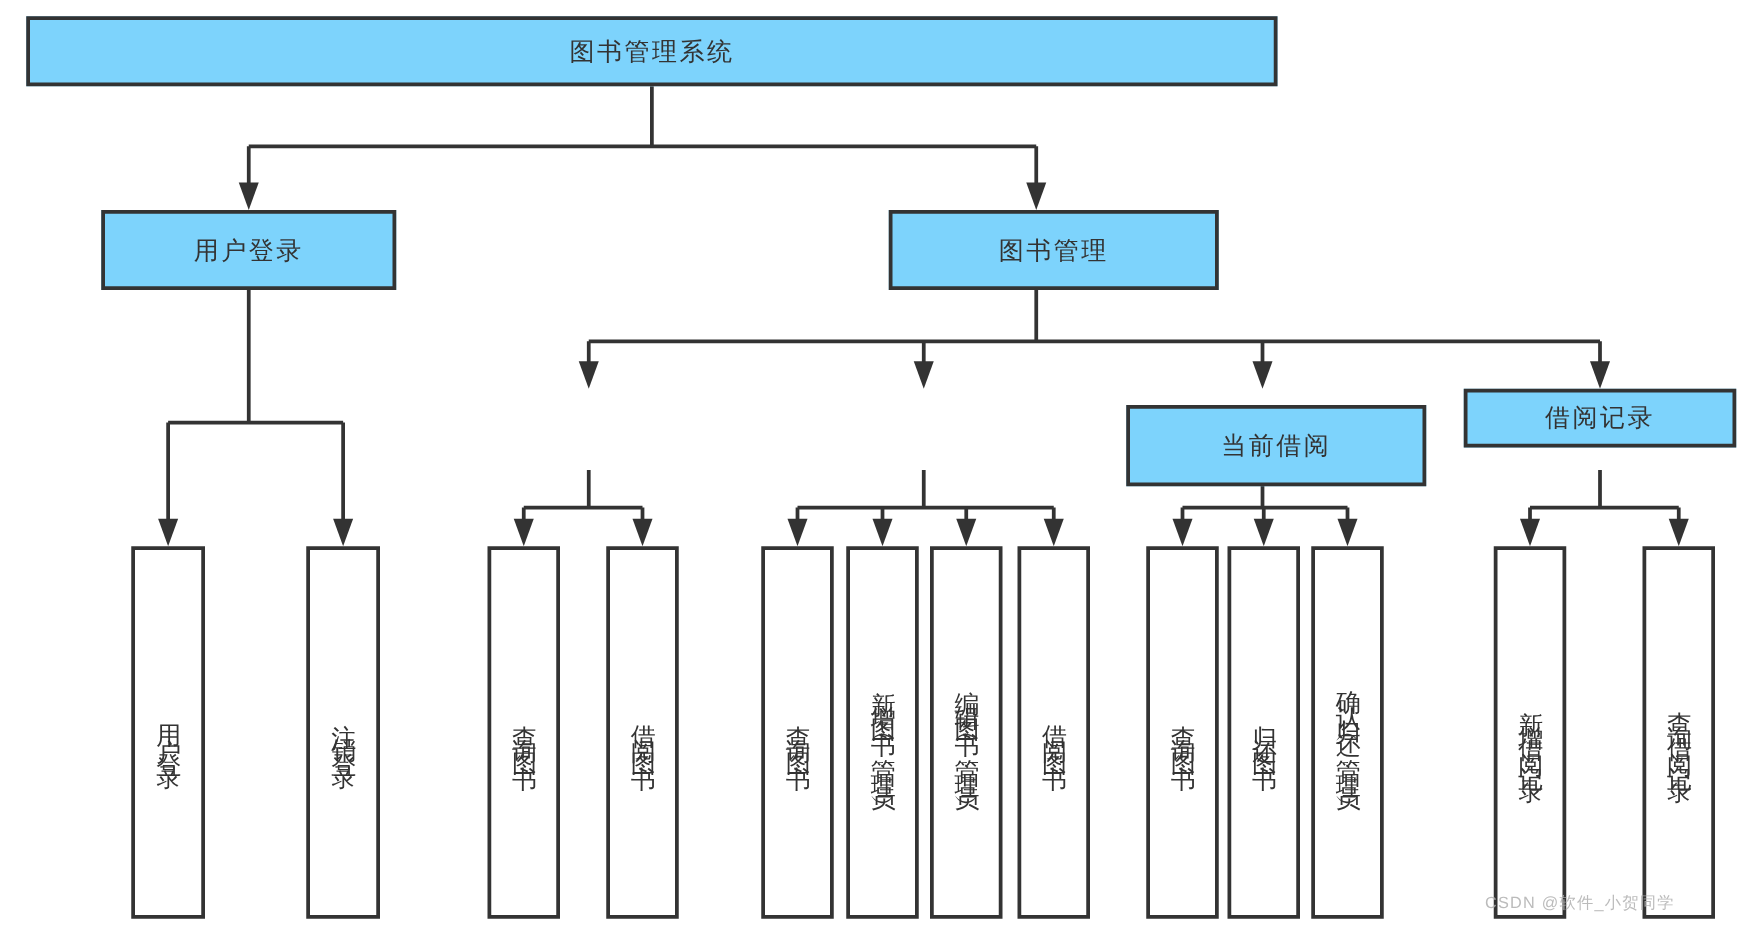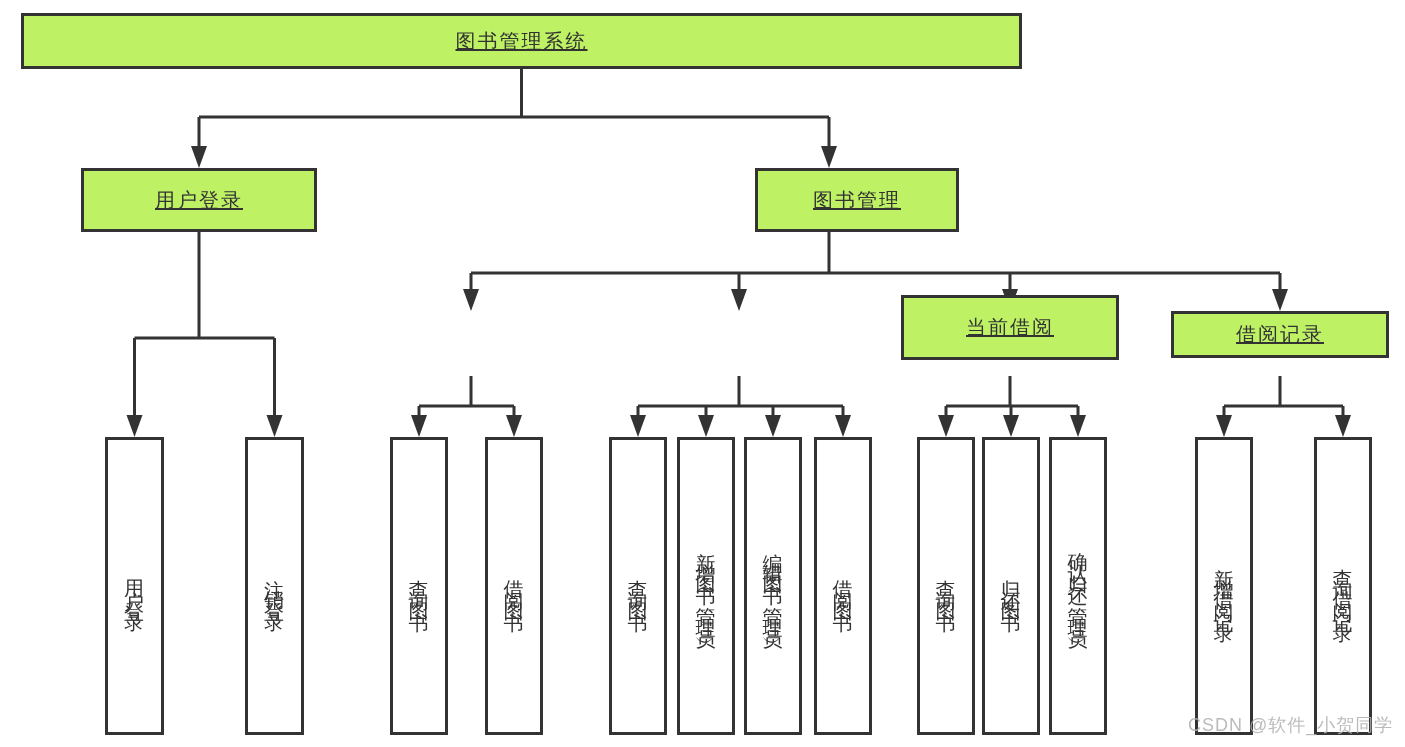--- a/index.html
+++ b/index.html
@@ -19,29 +19,28 @@
     position: absolute;
     left: 0;
     top: 0;
     width: 1405px;
     height: 747px;
   }
   .box {
     position: absolute;
     box-sizing: border-box;
     border: 3px solid #333333;
-    background: #bef264;
+    background: #7dd3fc;
     display: flex;
     align-items: center;
     justify-content: center;
     font-size: 20px;
     letter-spacing: 2px;
     color: #333333;
     white-space: nowrap;
-    text-decoration: underline;
   }
   .vbox {
     position: absolute;
     box-sizing: border-box;
     border: 3px solid #333333;
     background: #ffffff;
     display: flex;
     align-items: center;
     justify-content: center;
     writing-mode: vertical-rl;
@@ -50,21 +49,21 @@
     line-height: 1;
     color: #333333;
     top: 437px;
     width: 58px;
     height: 298px;
   }
   #watermark {
     position: absolute;
     left: 1188px;
     top: 713px;
-    font-size: 18px;
+    font-size: 13px;
     color: rgba(175, 175, 175, 0.85);
     letter-spacing: 1px;
     z-index: 10;
     white-space: nowrap;
     text-align: center;
   }
 </style>
 </head>
 <body>
 
@@ -109,23 +108,23 @@
       <polygon points="1003,415 1019,415 1011,437"></polygon>
       <polygon points="1070,415 1086,415 1078,437"></polygon>
       <polygon points="1216,415 1232,415 1224,437"></polygon>
       <polygon points="1335,415 1351,415 1343,437"></polygon>
     </g>
   </svg>
 
   <div class="box" style="left:21px; top:13px; width:1001px; height:56px;">图书管理系统</div>
 
   <div class="box" style="left:81px; top:168px; width:236px; height:64px;">用户登录</div>
-  <div class="box" style="left:711px; top:168px; width:204px; height:64px;margin-left:44px;">图书管理</div>
+  <div class="box" style="left:711px; top:168px; width:264px; height:64px;">图书管理</div>
 
-  <div class="box" style="left:901px; top:295px; width:218px; height:65px;">当前借阅</div>
+  <div class="box" style="left:901px; top:324px; width:240px; height:65px;">当前借阅</div>
   <div class="box" style="left:1171px; top:311px; width:218px; height:47px;">借阅记录</div>
 
   <div class="vbox" style="left:105px; width:59px;">用户登录</div>
   <div class="vbox" style="left:245px; width:59px;">注销登录</div>
 
   <div class="vbox" style="left:390px;">查询图书</div>
   <div class="vbox" style="left:485px;">借阅图书</div>
 
   <div class="vbox" style="left:609px;">查询图书</div>
   <div class="vbox" style="left:677px;">新增图书（管理员）</div>

